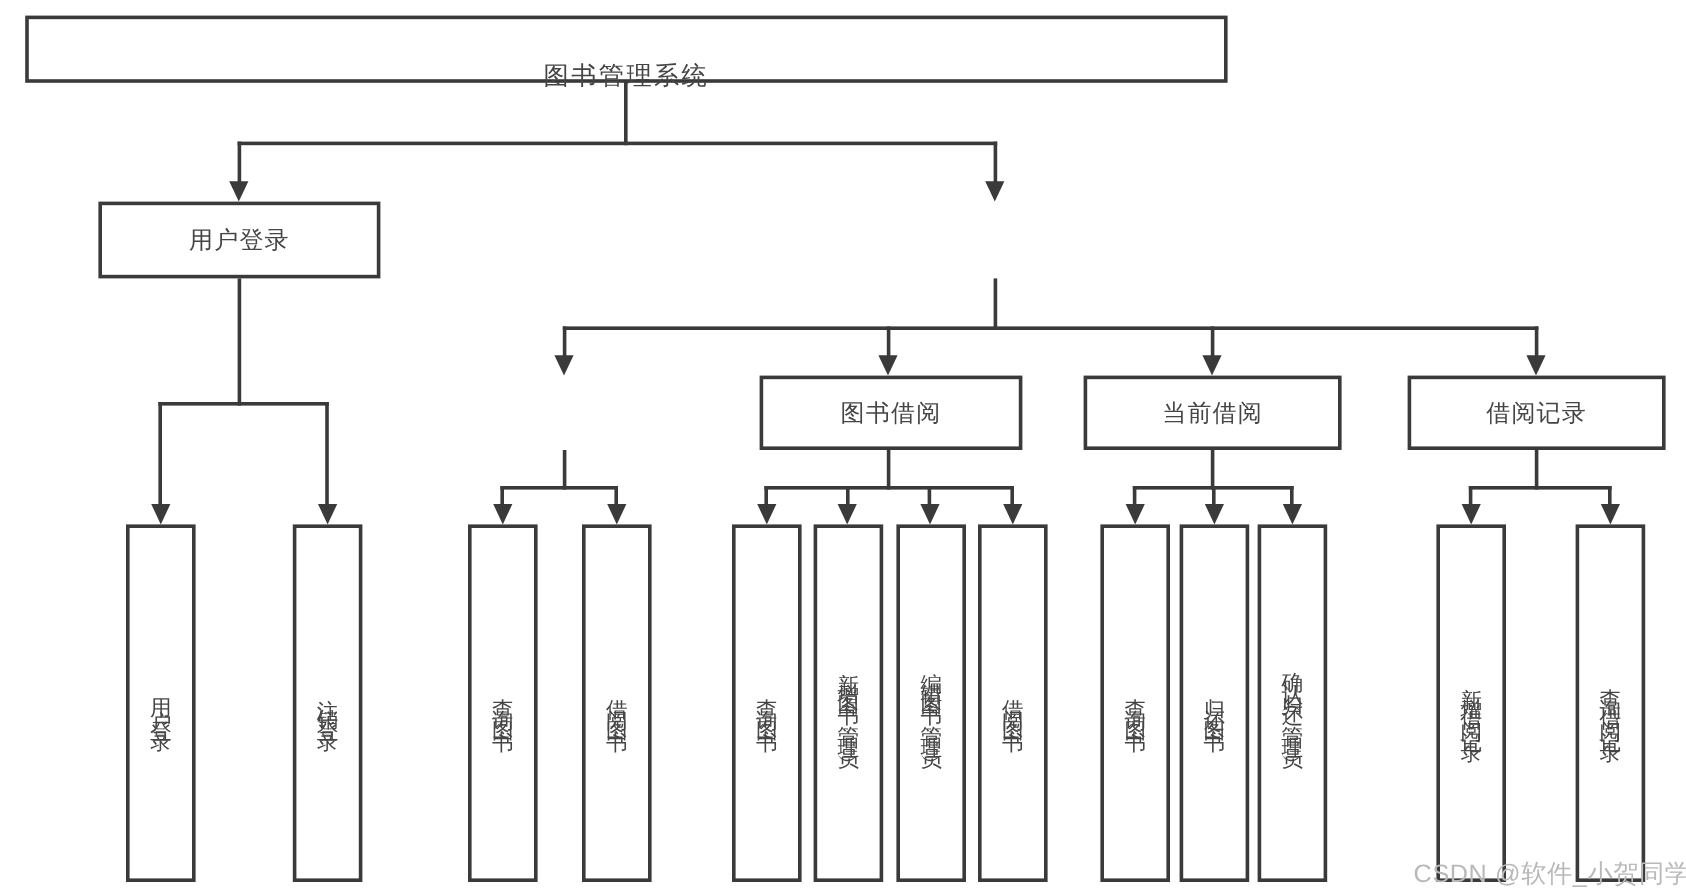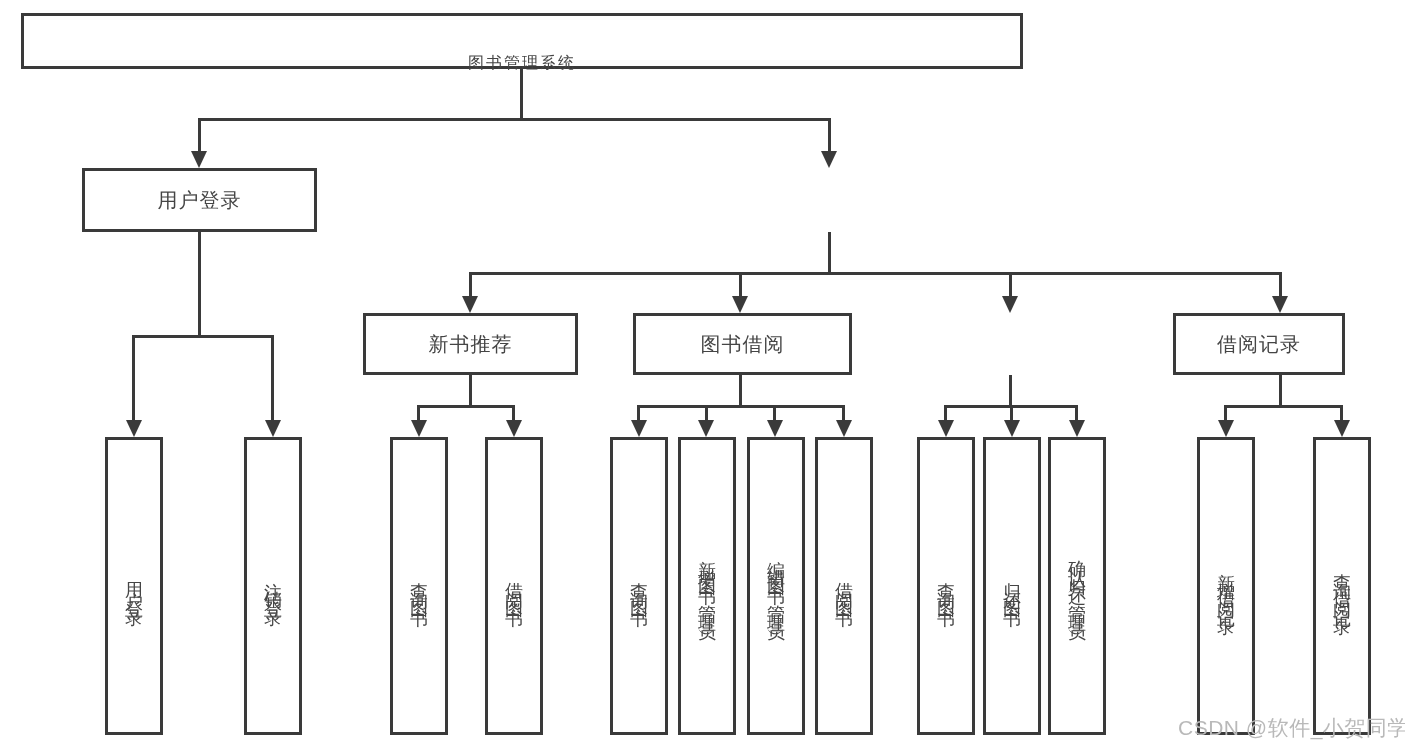--- a/index.html
+++ b/index.html
@@ -18,21 +18,21 @@
   }
   .box{
     position:absolute;
     box-sizing:border-box;
     border:3px solid var(--line);
     background:#fff;
     display:flex;align-items:center;justify-content:center;
     color:var(--text);
   }
   .box .lbl{font-size:20px;letter-spacing:1px;white-space:nowrap;}
-  .box .lbl-lg{font-size:16px;letter-spacing:2px;white-space:nowrap;margin-top:44px;}
+  .box .lbl-lg{font-size:21px;letter-spacing:2px;white-space:nowrap;margin-top:44px;}
   .vbox{
     position:absolute;
     box-sizing:border-box;
     width:58px;height:298px;
     border:3px solid var(--line);
     background:#fff;
     display:flex;align-items:center;justify-content:center;
     color:var(--text);
   }
   .vtext{
@@ -94,27 +94,27 @@
   <div class="hl" style="left:469px;top:272px;width:813px"></div>
   <div class="vl" style="left:469px;top:272px;height:25px"></div>
   <div class="arr" style="left:462px;top:296px"></div>
   <div class="vl" style="left:739px;top:272px;height:25px"></div>
   <div class="arr" style="left:732px;top:296px"></div>
   <div class="vl" style="left:1009px;top:272px;height:25px"></div>
   <div class="arr" style="left:1002px;top:296px"></div>
   <div class="vl" style="left:1279px;top:272px;height:25px"></div>
   <div class="arr" style="left:1272px;top:296px"></div>
 
-  <div class="box" style="left:363px;top:313px;width:215px;height:62px">
-    <span class="lbl">新书推荐</span>
-  </div>
   <div class="box" style="left:633px;top:313px;width:219px;height:62px">
     <span class="lbl">图书借阅</span>
   </div>
-  <div class="box" style="left:1173px;top:313px;width:172px;height:62px">
+  <div class="box" style="left:903px;top:313px;width:215px;height:62px">
+    <span class="lbl">当前借阅</span>
+  </div>
+  <div class="box" style="left:1173px;top:313px;width:215px;height:62px">
     <span class="lbl">借阅记录</span>
   </div>
 
   <div class="vl" style="left:469px;top:375px;height:33px"></div>
   <div class="hl" style="left:417px;top:405px;width:98px"></div>
   <div class="vl" style="left:417px;top:405px;height:16px"></div>
   <div class="arr" style="left:411px;top:420px"></div>
   <div class="vl" style="left:512px;top:405px;height:16px"></div>
   <div class="arr" style="left:506px;top:420px"></div>
 

